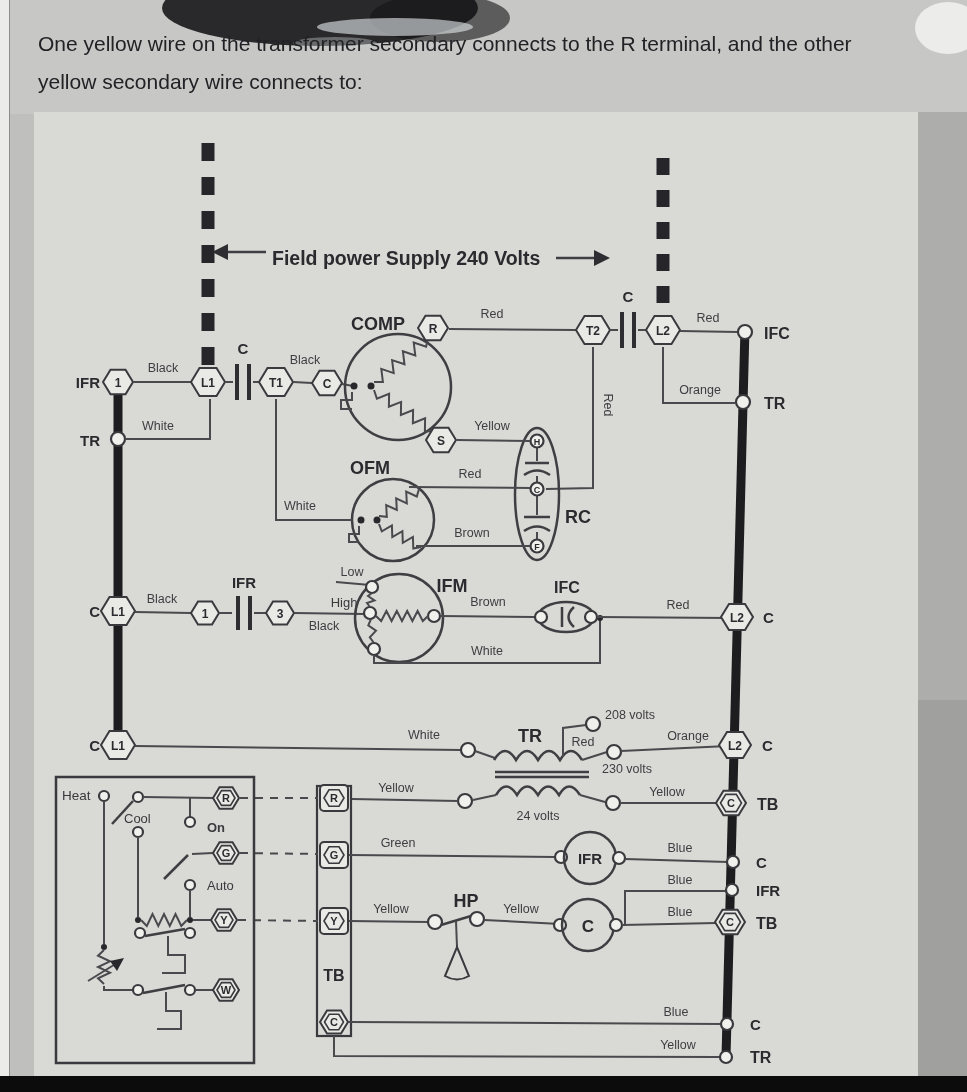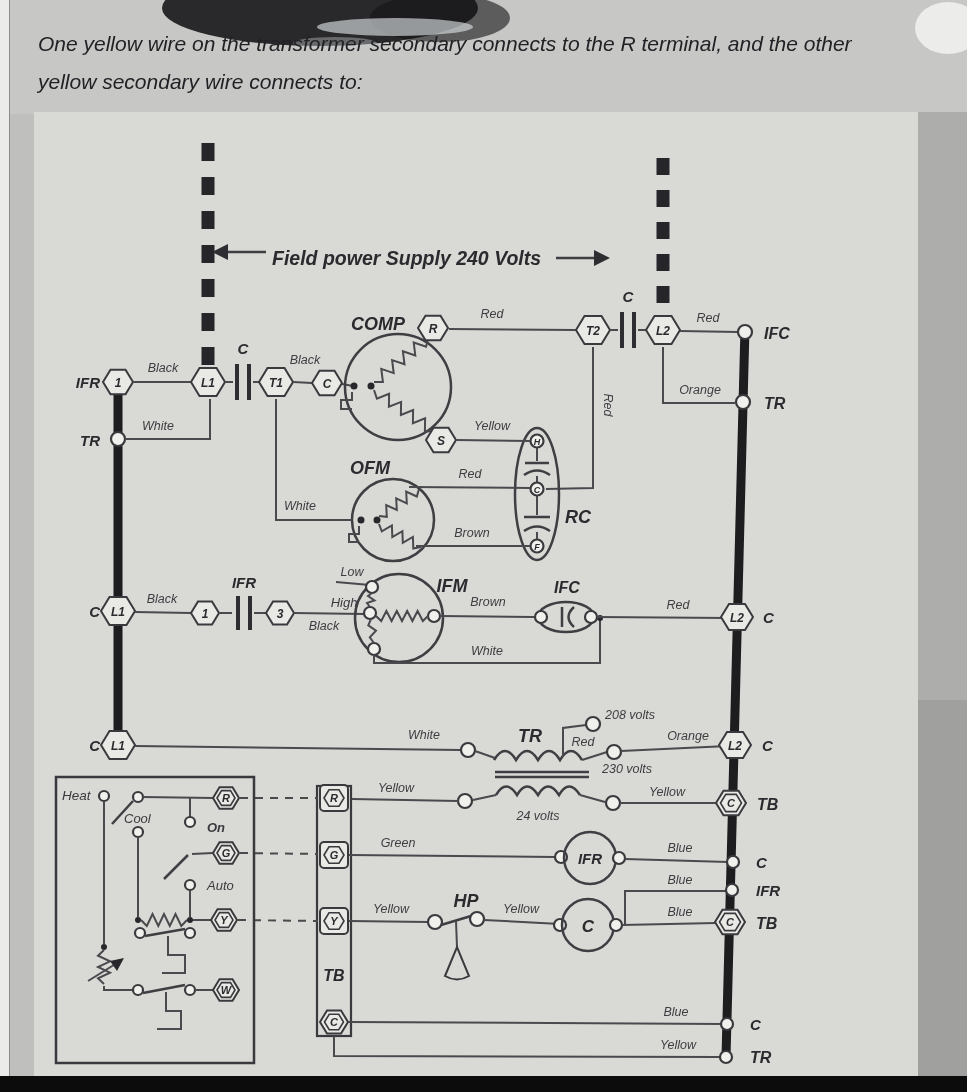--- a/index.html
+++ b/index.html
@@ -1,17 +1,17 @@
 <!DOCTYPE html>
 <html><head>
 <meta charset="utf-8">
 <style>
   html,body{margin:0;padding:0;background:#9d9d9b;}
   .stage{position:relative;width:967px;height:1092px;overflow:hidden;
-         font-family:"Liberation Sans",sans-serif;font-style:italic;}
+         font-family:"Liberation Sans",sans-serif;}
   svg{position:absolute;left:0;top:0;}
   svg text{font-family:"Liberation Sans",sans-serif;fill:#2b2b2f;}
   .wl{font-size:12.5px;fill:#3e3e42;}              
   .tl{font-size:12px;font-weight:bold;text-anchor:middle;} 
   .tls{font-size:11px;font-weight:bold;text-anchor:middle;}
   .cl{font-size:18px;font-weight:bold;}            
   .bl{font-size:15px;font-weight:bold;}            
   .sw{font-size:13px;fill:#3a3a3e;}                
   .hx{fill:#e9e9e5;stroke:#3a3a3e;stroke-width:2;}
   .hxi{fill:none;stroke:#3a3a3e;stroke-width:1.6;}

